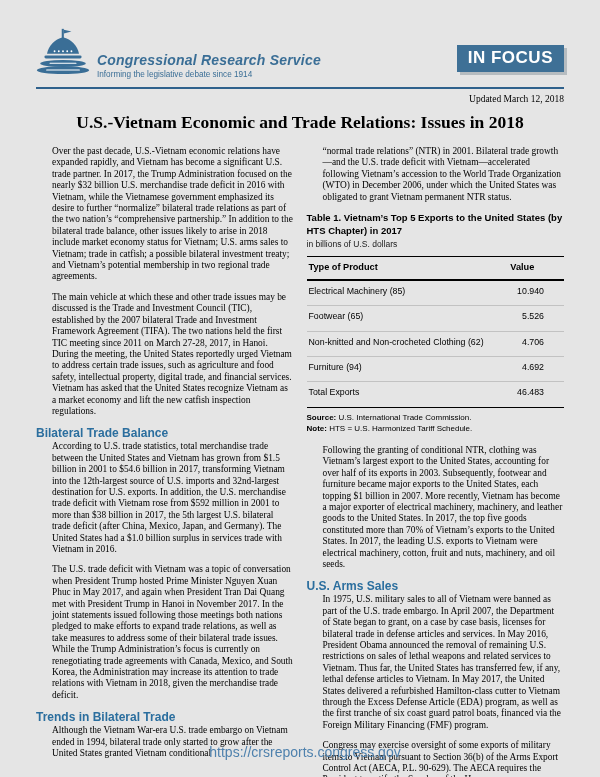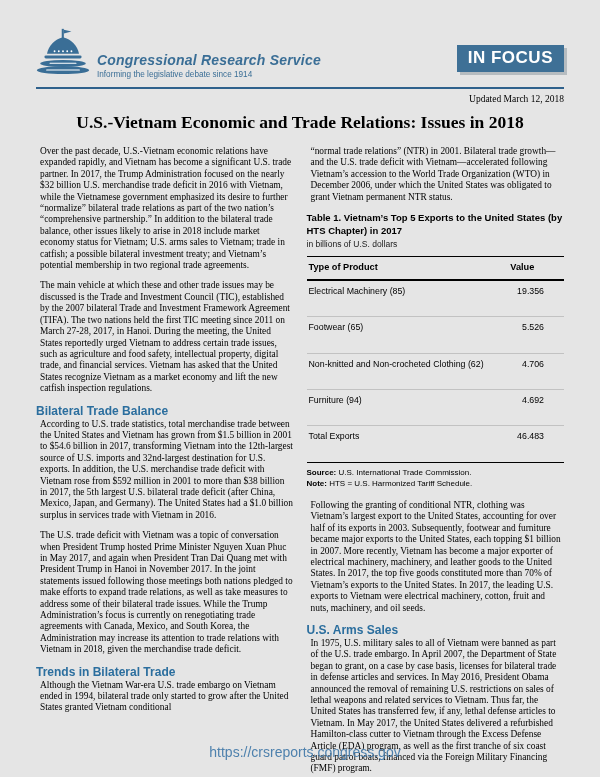--- a/index.html
+++ b/index.html
@@ -27,36 +27,36 @@
     letter-spacing:0.5px; padding:3px 11px 4px;
     box-shadow:3px 3px 0 0 #b6bcc0;
   }
   .rule { height:2px; background:#2F618C; margin-top:5px; }
   .updated { text-align:right; font-size:9.5px; margin-top:5px; }
   .doc-title { text-align:center; font-size:17.5px; font-weight:bold; margin-top:8px; }
 
   
   .columns { display:flex; gap:13px; margin-top:13px; }
   .col { width:258px; font-size:9.4px; line-height:11.4px; }
-  .col p { margin:0 0 9px 4px; }
+  .col p { margin:0 0 9px 16px; }
   .section-heading {
     font-family:"Liberation Sans", sans-serif; font-size:12px; font-weight:bold;
     color:#2B6E9E; margin:1px 0 1px 0; line-height:14px;
   }
 
   
   .table-block { font-family:"Liberation Sans", sans-serif; margin:3px 0 10px 0; }
   .table-title { font-weight:bold; font-size:9.5px; line-height:12.5px; }
   .table-sub { font-size:8.5px; margin-top:2px; color:#1a1a1a; }
   .data-table { width:100%; border-collapse:collapse; margin-top:6px; }
   .data-table th {
     border-top:1.5px solid #000; border-bottom:2px solid #000;
     font-size:9.2px; text-align:left; padding:5px 0 5px 2px;
   }
-  .data-table td { font-size:8.8px; padding:5px 0 19px 2px; border-top:1px solid #c2c2c2; }
+  .data-table td { font-size:8.8px; padding:5px 0 8px 2px; border-top:1px solid #c2c2c2; }
   .data-table tbody tr:first-child td { border-top:none; }
   .data-table tbody tr:last-child td { border-bottom:1.5px solid #000; }
   .cell-value { text-align:right; padding-right:20px !important; }
   .table-notes { font-size:8px; line-height:11.5px; margin-top:4px; }
   .note-label { font-weight:bold; }
 
   
   .footer {
     position:absolute; bottom:17px; left:5px; width:100%; text-align:center;
     font-family:Liberation Sans, sans-serif; font-size:14px; color:#4E81AD;
@@ -125,21 +125,21 @@
         <table class="data-table">
           <thead>
             <tr>
               <th>Type of Product</th>
               <th class="cell-value">Value</th>
             </tr>
           </thead>
           <tbody>
             <tr>
               <td>Electrical Machinery (85)</td>
-              <td class="cell-value">19.356</td>
+              <td class="cell-value">10.940</td>
             </tr>
             <tr>
               <td>Footwear (65)</td>
               <td class="cell-value">5.526</td>
             </tr>
             <tr>
               <td>Non-knitted and Non-crocheted Clothing (62)</td>
               <td class="cell-value">4.706</td>
             </tr>
             <tr>

